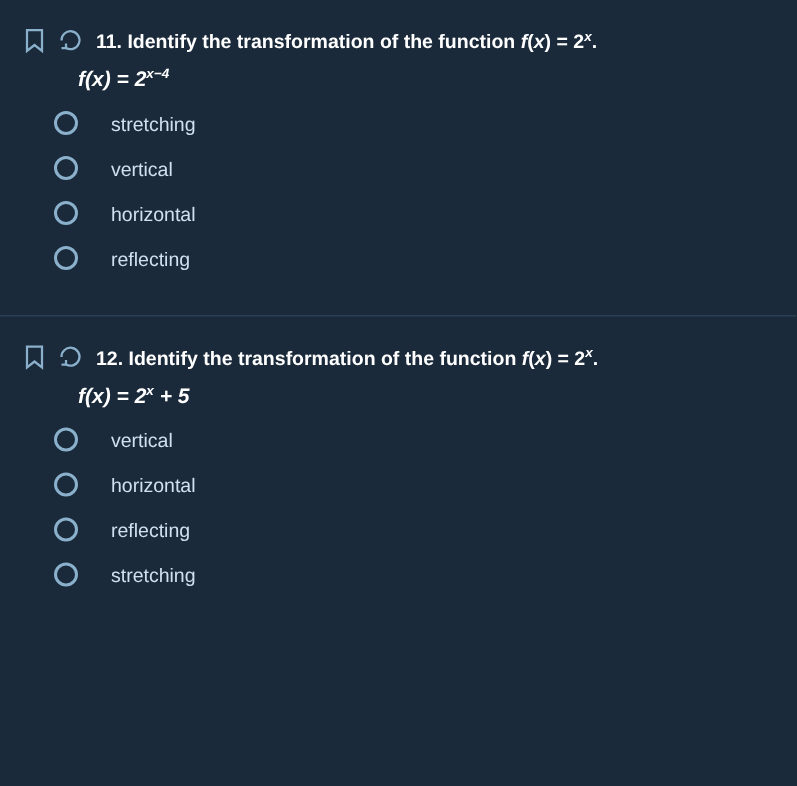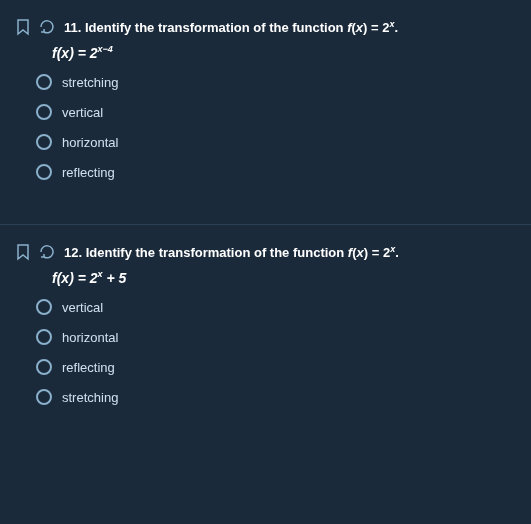--- a/index.html
+++ b/index.html
@@ -11,21 +11,21 @@
     body {
       width: 531px;
       height: 524px;
       background-color: #1a2a3a;
       font-family: Arial, sans-serif;
       color: #ffffff;
       overflow: hidden;
     }
 
     .question-block {
-      padding: 18px 16px 30px 16px;
+      padding: 18px 16px 16px 16px;
       border-bottom: 1px solid #2a3f54;
     }
 
     .question-header {
       display: flex;
       align-items: flex-start;
       gap: 8px;
       margin-bottom: 6px;
     }
 
@@ -46,21 +46,21 @@
     }
 
     .options-list {
       list-style: none;
       padding-left: 20px;
     }
 
     .option-item {
       display: flex;
       align-items: center;
-      gap: 10px;
+      gap: 22px;
       margin-bottom: 14px;
       cursor: pointer;
     }
 
     .radio-circle {
       width: 16px;
       height: 16px;
       border-radius: 50%;
       border: 2px solid #8ab0cc;
       flex-shrink: 0;

